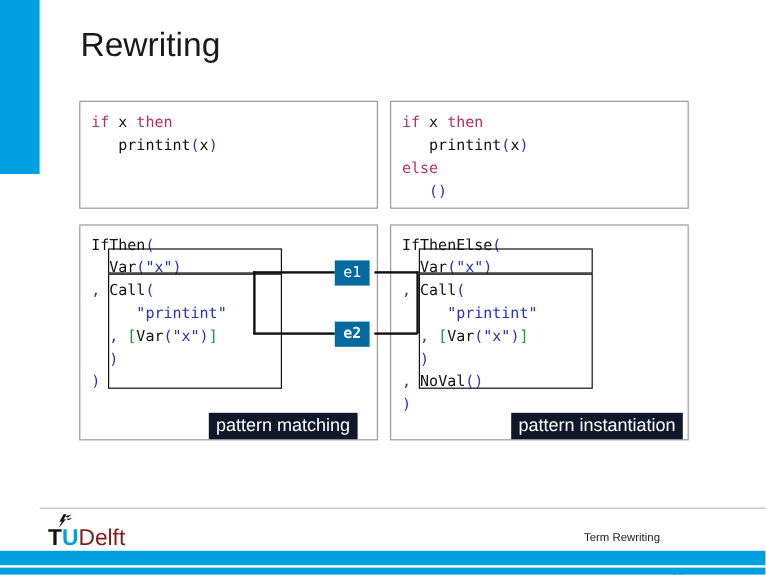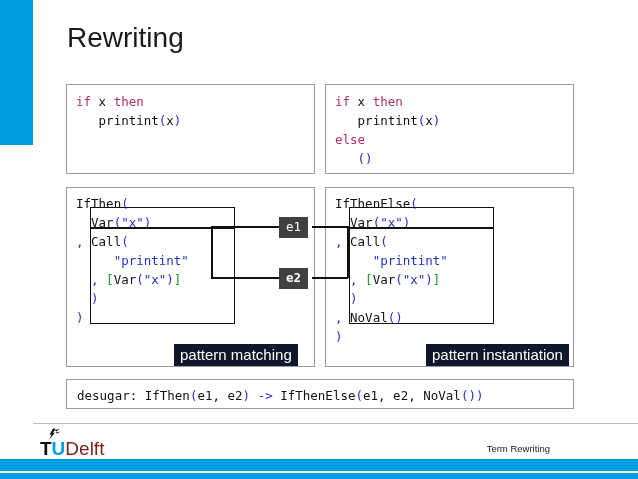--- a/index.html
+++ b/index.html
@@ -110,21 +110,21 @@
   .conn-v {
     position: absolute;
     width: 1.5px;
     background: #111111;
   }
   #conn-v-left  { left: 211px; top: 226px; height: 52px; }
   #conn-v-right { left: 347px; top: 226px; height: 52px; }
 
   .badge {
     position: absolute;
-    background: #404040;
+    background: #0369a1;
     color: #ffffff;
     font-family: "DejaVu Sans Mono", monospace;
     font-size: 12.5px;
     line-height: 18px;
     text-align: right;
     padding: 1px 7px 2px 7px;
   }
   #badge-e1 { left: 279px; top: 217px; }
   #badge-e2 { left: 279px; top: 268px; font-weight: bold; }
 
@@ -233,23 +233,20 @@
   <div class="conn" id="conn-e2-b"></div>
   <div class="conn-v" id="conn-v-left"></div>
   <div class="conn-v" id="conn-v-right"></div>
 
   <div class="badge" id="badge-e1">e1</div>
   <div class="badge" id="badge-e2">e2</div>
 
   <div class="caption" id="cap-matching">pattern matching</div>
   <div class="caption" id="cap-instantiation">pattern instantiation</div>
 
-  <div class="box" id="rule-box">
-    <div class="code"><span class="blk">desugar: </span><span class="blk">IfThen</span><span class="blue">(</span><span class="blk">e1, e2</span><span class="blue">)</span><span class="blue"> -&gt; </span><span class="blk">IfThenElse</span><span class="blue">(</span><span class="blk">e1, e2, </span><span class="blk">NoVal</span><span class="blue">())</span></div>
-  </div>
 
   <div class="footer-rule"></div>
 
   <div class="logo">
     <svg class="logo-flame" viewBox="0 0 16 13">
       <path d="M4 12 L6.5 6.5 L4.5 6.8 L8 0.5 L10.5 0.5 L8 5 L10 4.6 Z" fill="#111111"></path>
       <path d="M9.5 2.2 L14.5 0.8 L11.5 3.4 Z" fill="#111111"></path>
       <path d="M10.5 4.6 L15.5 3.6 L12 5.6 Z" fill="#111111"></path>
     </svg>
     <div class="logo-text"><span class="logo-t">T</span><span class="logo-u">U</span><span class="logo-d">Delft</span></div>

